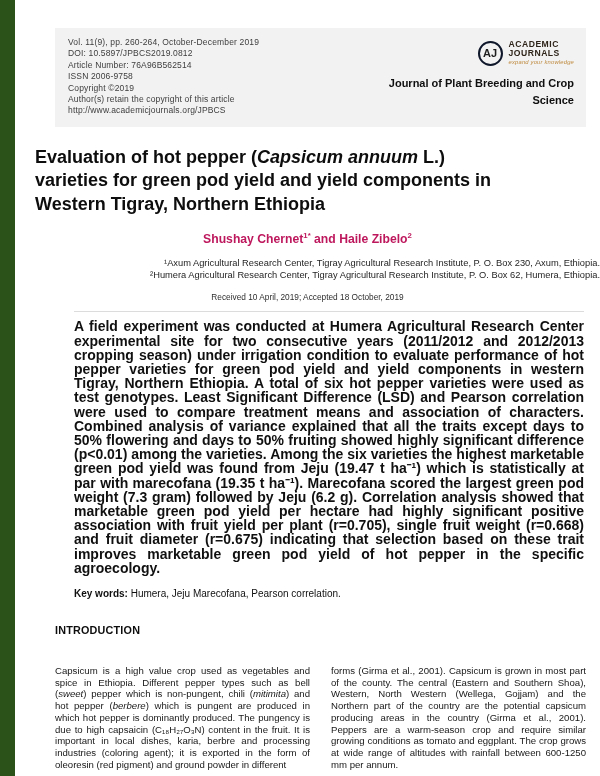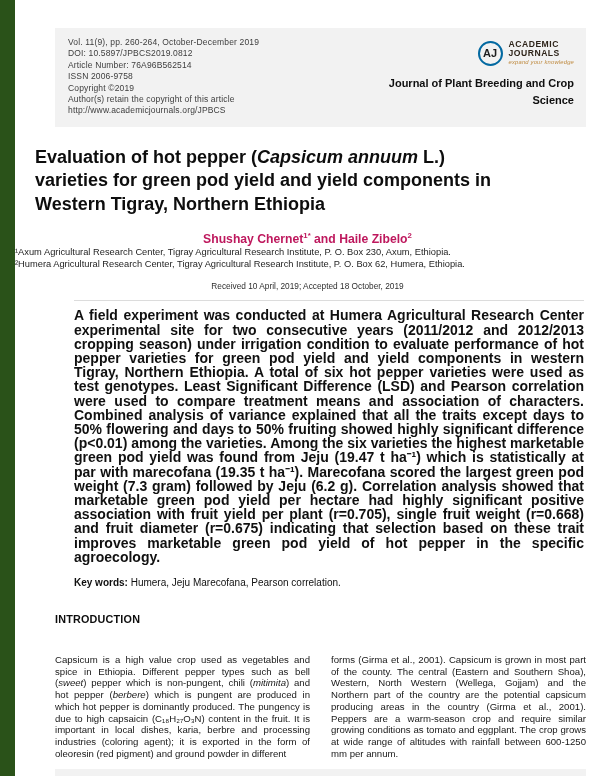--- a/index.html
+++ b/index.html
@@ -15,37 +15,37 @@
   
   .header-panel{
     margin:28px 14px 0 40px;background:#f2f2f2;
     display:flex;justify-content:space-between;
     padding:9px 12px 10px 13px;box-sizing:border-box;min-height:94px;
   }
   .meta{font-size:8.5px;line-height:11.4px;color:#3d3d3d;letter-spacing:.15px;}
   .logo-side{text-align:right;padding-top:3px;}
   .logo-row{display:flex;align-items:center;justify-content:flex-end;gap:6px;}
   .aj-circle{
-    width:25px;height:25px;border:2px solid #0369a1;border-radius:50%;
+    width:25px;height:25px;border:2px solid #0f172a;border-radius:50%;
     display:flex;align-items:center;justify-content:center;
     font-size:11px;font-weight:bold;color:#1f1f1f;box-sizing:border-box;
   }
   .aj-name{text-align:left;font-weight:bold;font-size:8.6px;line-height:8.8px;color:#2e241a;letter-spacing:.5px;}
   .aj-tagline{font-size:5.8px;font-weight:normal;font-style:italic;color:#bf8a3f;letter-spacing:.2px;}
   .journal-name{margin-top:9px;font-weight:bold;font-size:11px;line-height:16.5px;color:#0f0f0f;}
 
   .type-label{margin:44px 0 0 40px;font-style:italic;font-size:12.5px;color:#1c1c1c;}
 
   .title{margin:19px auto 0;text-align:left;font-weight:bold;font-size:18px;line-height:23.5px;color:#0d0d0d;width:545px;}
   .title .it{font-style:italic;}
 
   .authors{margin-top:15px;text-align:center;font-weight:bold;font-size:12.2px;color:#be185d;}
   .authors sup{font-size:7.8px;}
 
-  .affiliations{text-align:left;font-size:9.3px;line-height:12px;color:#1e1e1e;}
+  .affiliations{margin-top:11px;text-align:right;font-size:9.3px;line-height:12px;color:#1e1e1e;}
 
   .dates{margin-top:11px;text-align:center;font-size:8.3px;color:#2e2e2e;}
 
   .abstract-rule{margin:9px 16px 0 59px;border-top:1px solid #dcdcdc;height:0;}
 
   .abstract{margin:7px 16px 0 59px;text-align:justify;font-weight:bold;font-size:14px;line-height:14.2px;color:#101010;}
 
   .keywords{margin:13px 16px 0 59px;font-size:10px;color:#101010;}
   .keywords .kw-label{font-weight:bold;}
 

